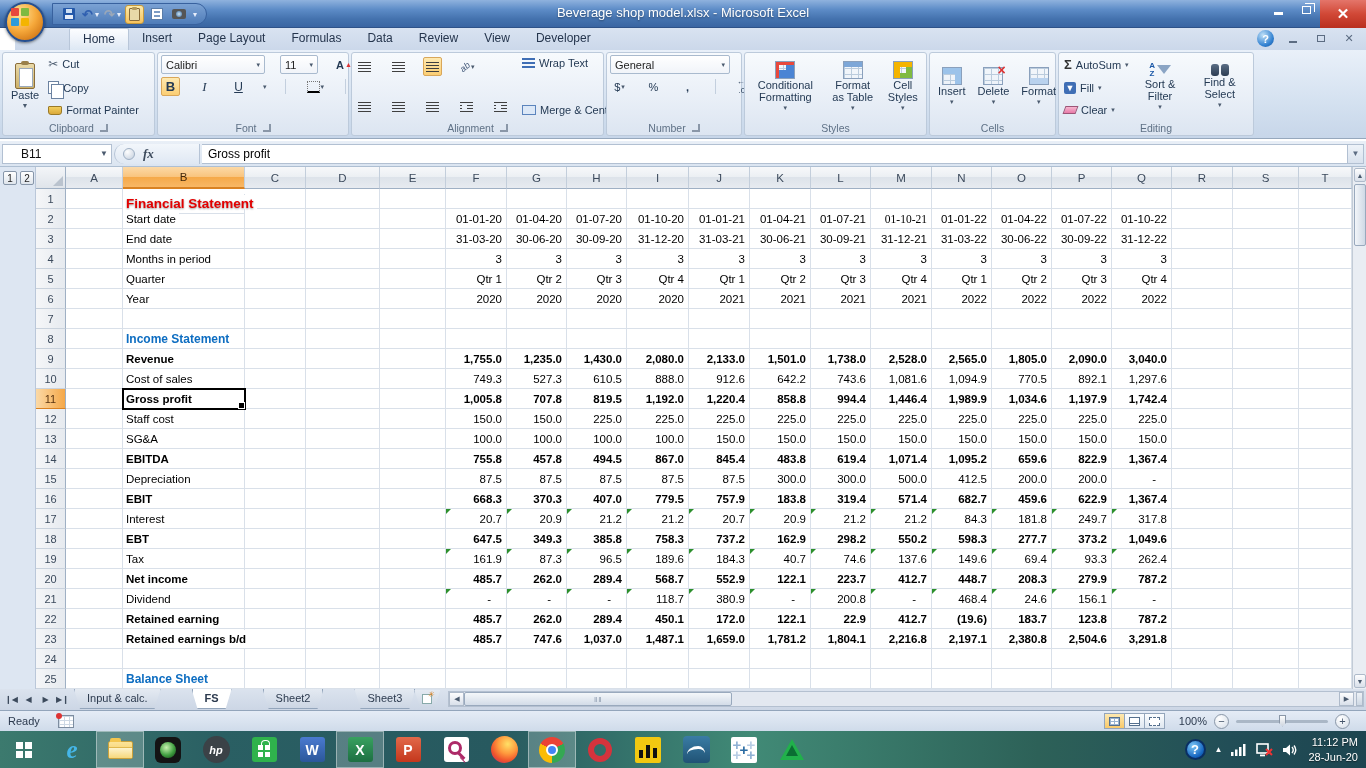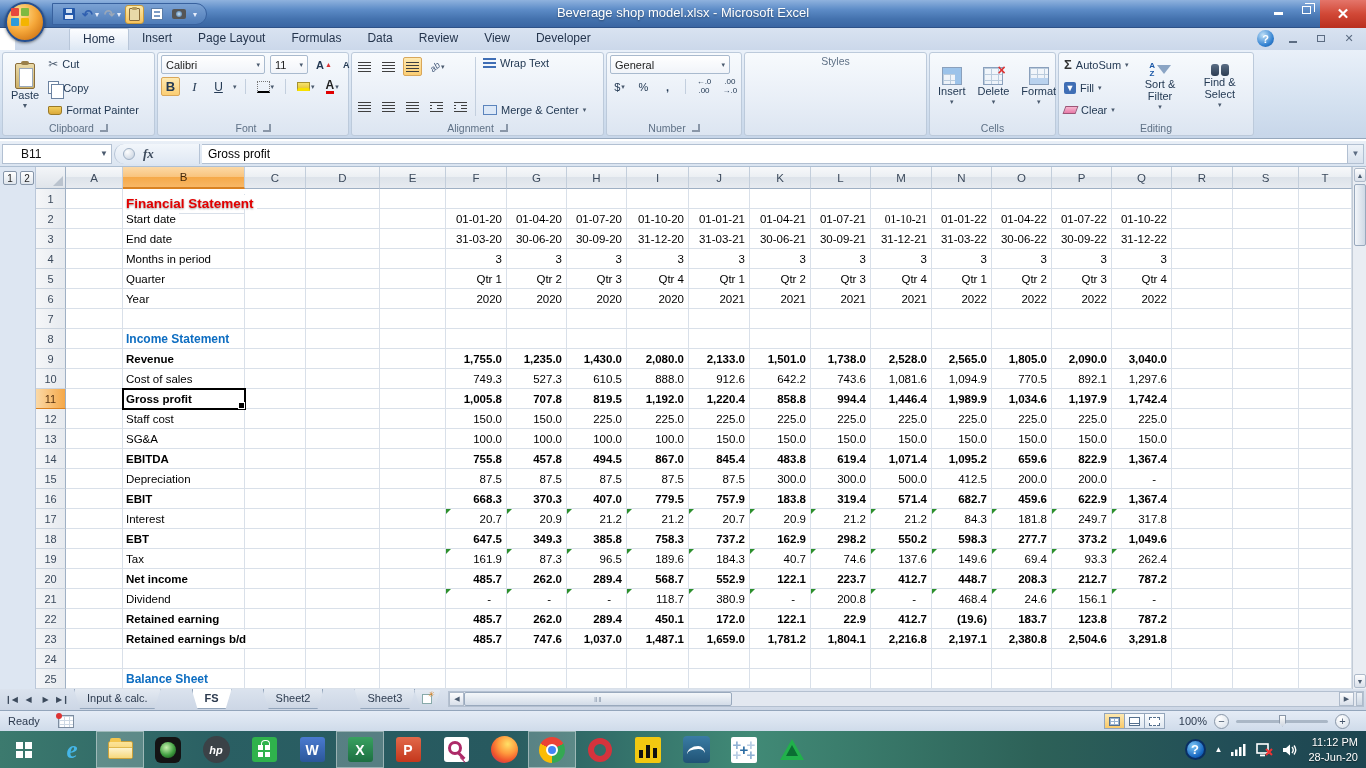--- a/index.html
+++ b/index.html
@@ -50,21 +50,21 @@
 .gbody{flex:1;display:flex;padding:2px 3px;gap:2px;align-items:flex-start;}
 .glabel{height:15px;display:flex;align-items:center;justify-content:center;gap:6px;font-size:10.5px;color:#5f7186;}
 .launch{width:8px;height:8px;border-right:2px solid #8a97a8;border-bottom:2px solid #8a97a8;}
 .bigbtn{display:flex;flex-direction:column;align-items:center;justify-content:center;padding:1px 5px;font-size:11px;color:#243a54;text-align:center;line-height:1.15;height:100%;}
 .dd{font-size:7px;color:#4a5a6e;}
 .smallcol{display:flex;flex-direction:column;justify-content:space-between;height:100%;padding:2px 0;}
 .smallbtn{display:flex;align-items:center;gap:4px;font-size:11px;color:#243a54;padding:0 2px;white-space:nowrap;}
 .selbox{background:linear-gradient(#fff,#f1f4f9);border:1px solid #a9bace;border-radius:2px;font-size:11px;color:#222;display:flex;align-items:center;justify-content:space-between;height:19px;padding:0 4px;gap:4px;}
 .tbtn{min-width:19px;height:19px;display:flex;align-items:center;justify-content:center;font-size:11px;color:#243a54;border:1px solid transparent;border-radius:2px;padding:0 2px;gap:1px;}
 .tbtn.hl{background:linear-gradient(#fee9b0,#fbce74);border:1px solid #d9a75a;}
-.btnrow{display:flex;gap:5px;align-items:center;}
+.btnrow{display:flex;gap:15px;align-items:center;}
 .fcol{display:flex;flex-direction:column;justify-content:space-between;height:100%;padding:2px 0;}
 .vsep{width:1px;background:#c3cfde;margin:2px 3px;align-self:stretch;}
 .bold-b{font-weight:bold;font-size:13px;}
 .ital-i{font-style:italic;font-family:"Liberation Serif",serif;font-size:13px;}
 .und-u{text-decoration:underline;font-size:12px;}
 .lines{width:13px;height:10px;background:linear-gradient(#3f3f3f 0 1px,transparent 1px 3px,#3f3f3f 3px 4px,transparent 4px 6px,#3f3f3f 6px 7px,transparent 7px 9px,#3f3f3f 9px 10px,transparent 0);}
 .i-border{width:13px;height:12px;border:1px dotted #777;border-bottom:2px solid #000;}
 .i-fill{width:13px;height:9px;background:linear-gradient(#f7e36b,#e8c93e);border:1px solid #a59130;border-bottom:3px solid #f7e000;}
 .i-fontcol{font-size:12px;font-weight:bold;color:#202020;border-bottom:3px solid #e00000;line-height:1;}
 .i-wrap{width:13px;height:10px;background:linear-gradient(#3f6eb5 0 2px,transparent 2px 4px,#3f6eb5 4px 6px,transparent 6px 8px,#3f6eb5 8px 10px,transparent 0);}
@@ -429,20 +429,37 @@
           <span class="decbtn">.00 →.0</span>
         </div>
       </div>
       <div class="glabel">
           <span>Number</span>
           <i class="launch"></i>
         </div>
     </div>
 
     <div class="rgroup" style="width:183px">
+      <div class="gbody">
+        <div class="bigbtn twoline">
+            <i class="i-grid cf"></i>
+            <span>Conditional Formatting</span>
+            <span class="dd">▾</span>
+          </div>
+        <div class="bigbtn twoline">
+            <i class="i-grid ft"></i>
+            <span>Format as Table</span>
+            <span class="dd">▾</span>
+          </div>
+        <div class="bigbtn twoline">
+            <i class="i-grid cs"></i>
+            <span>Cell Styles</span>
+            <span class="dd">▾</span>
+          </div>
+      </div>
       <div class="glabel">
           <span>Styles</span>
         </div>
     </div>
 
     <div class="rgroup" style="width:127px">
       <div class="gbody">
         <div class="bigbtn">
             <i class="i-grid ins"></i>
             <span>Insert</span>
@@ -1039,21 +1056,21 @@
             <div class="cell num bold" style="width: 61px;">485.7</div>
             <div class="cell num bold" style="width: 60px;">262.0</div>
             <div class="cell num bold" style="width: 60px;">289.4</div>
             <div class="cell num bold" style="width: 62px;">568.7</div>
             <div class="cell num bold" style="width: 61px;">552.9</div>
             <div class="cell num bold" style="width: 61px;">122.1</div>
             <div class="cell num bold" style="width: 60px;">223.7</div>
             <div class="cell num bold" style="width: 61px;">412.7</div>
             <div class="cell num bold" style="width: 60px;">448.7</div>
             <div class="cell num bold" style="width: 60px;">208.3</div>
-            <div class="cell num bold" style="width: 60px;">212.7</div>
+            <div class="cell num bold" style="width: 60px;">279.9</div>
             <div class="cell num bold" style="width: 60px;">787.2</div>
             <div class="cell" style="width: 61px;"></div>
             <div class="cell" style="width: 66px;"></div>
             <div class="cell" style="width: 53px;"></div>
           </div>
           <div class="grow">
             <div class="rowhead">21</div>
             <div class="cell" style="width: 57px;"></div>
             <div class="cell lbl" style="width: 122px;">
               <span>Dividend</span>

